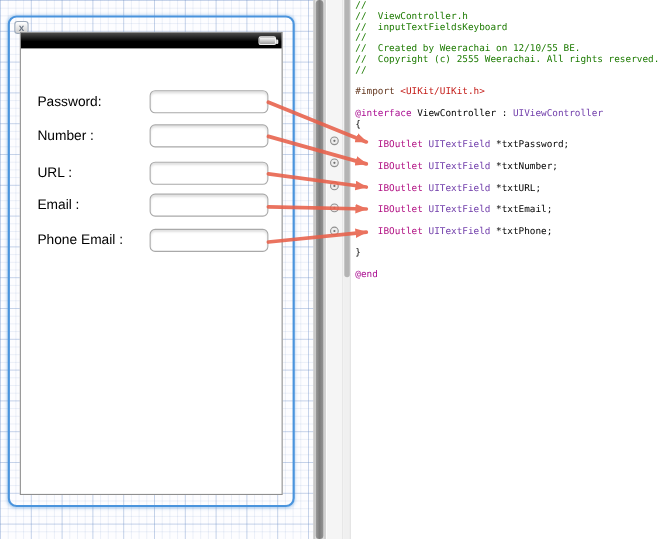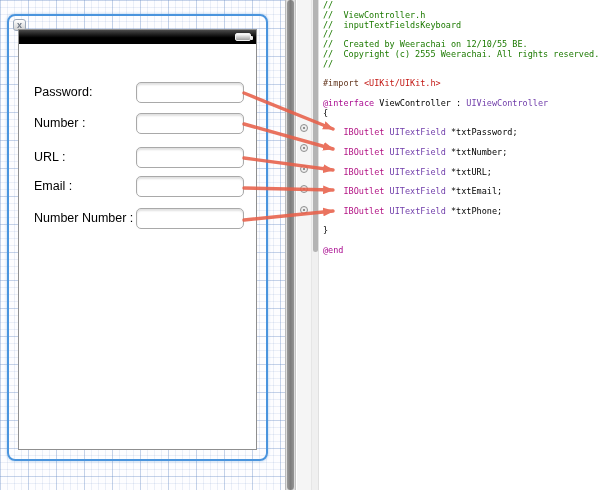--- a/index.html
+++ b/index.html
@@ -136,21 +136,21 @@
           </div>
           <div class="row" style="top: 117px;">
             <span class="lbl">URL :</span>
             <span class="tf"></span>
           </div>
           <div class="row" style="top: 146px;">
             <span class="lbl">Email :</span>
             <span class="tf"></span>
           </div>
           <div class="row" style="top: 178px;">
-            <span class="lbl">Number Number :</span>
+            <span class="lbl">Phone Email :</span>
             <span class="tf"></span>
           </div>
         </div>
     </div>
   </div>
 
   <div class="canvas-scroll">
     <div class="thumb"></div>
   </div>
 

